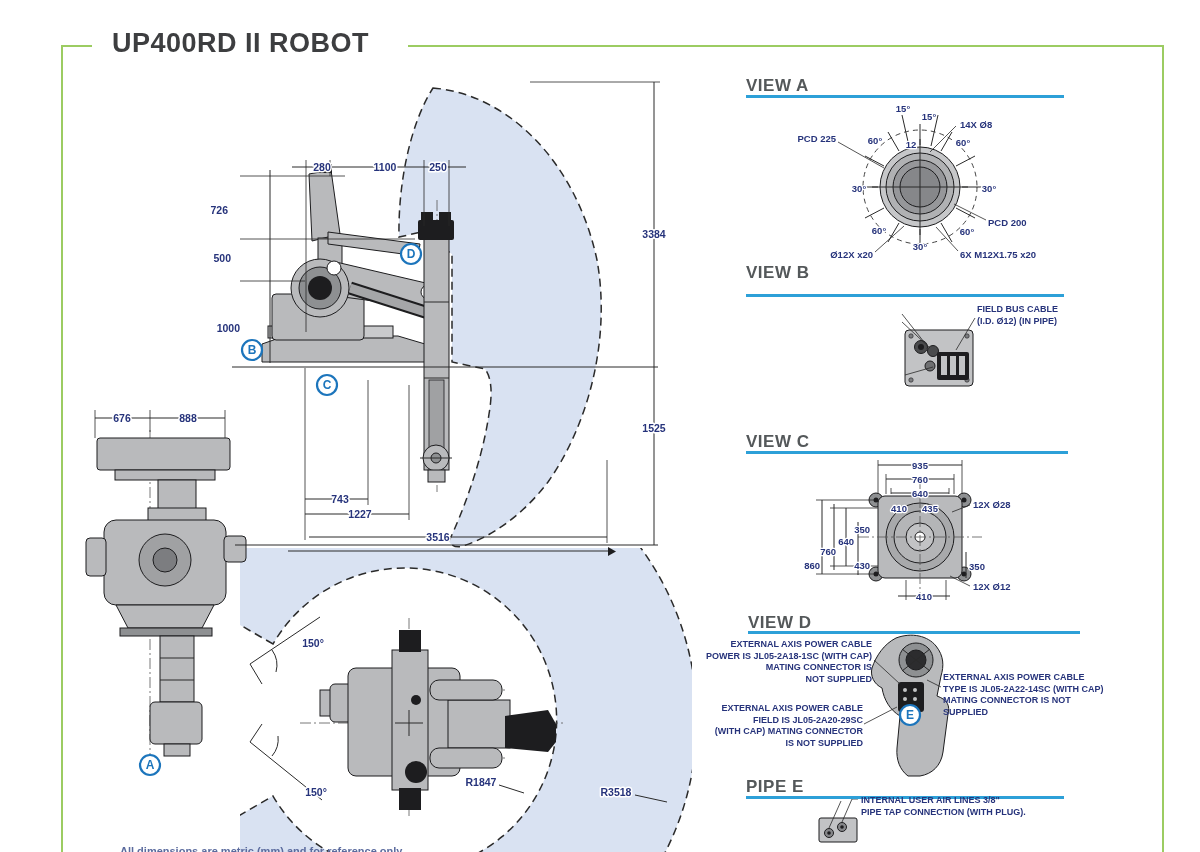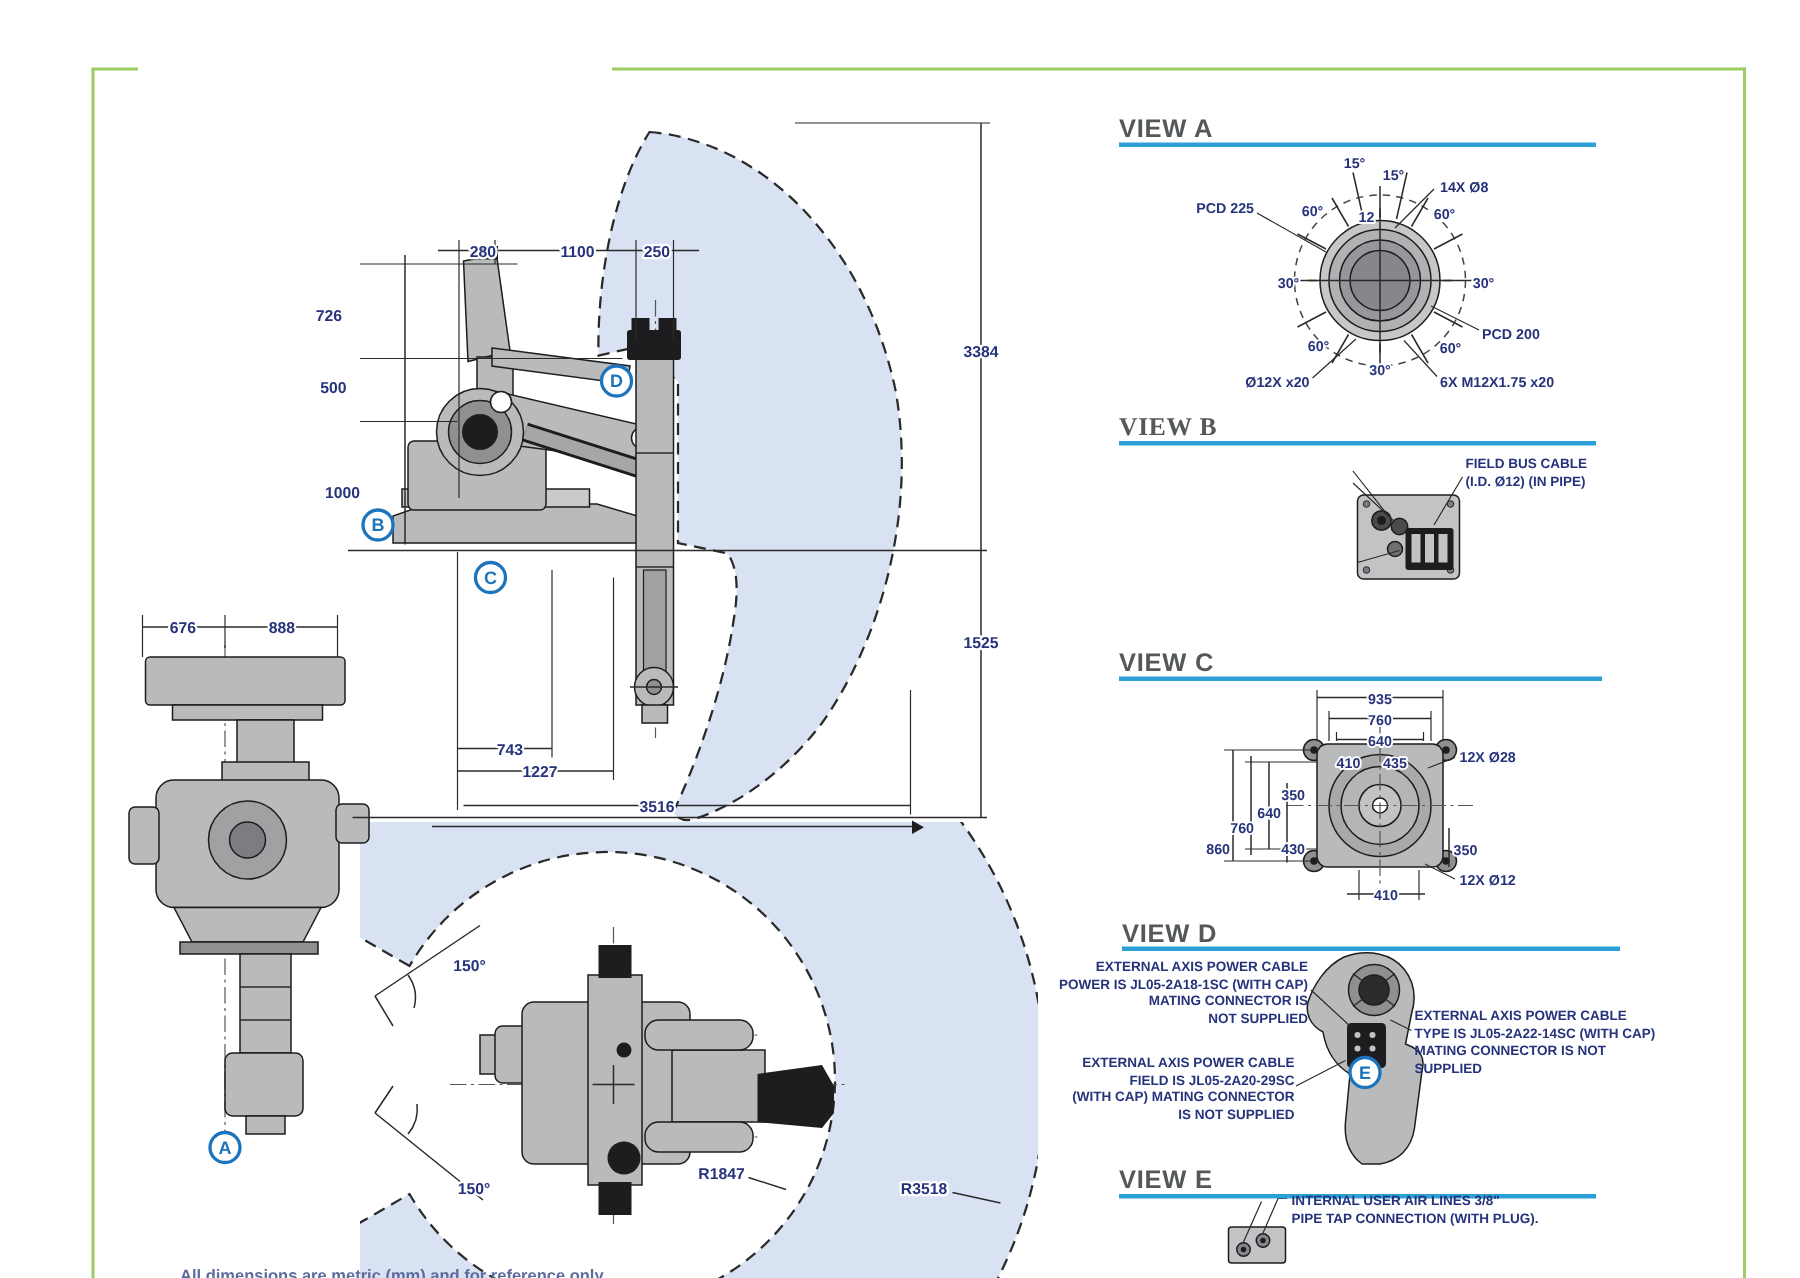--- a/index.html
+++ b/index.html
@@ -32,20 +32,21 @@
 </head>
 <body>
 
 <div id="stage">
 
   <div class="frame" style="left:61px;top:46px;width:2px;height:806px;"></div>
   <div class="frame" style="left:61px;top:45px;width:31px;height:2px;"></div>
   <div class="frame" style="left:408px;top:45px;width:756px;height:2px;"></div>
   <div class="frame" style="left:1162px;top:45px;width:2px;height:807px;"></div>
 
+  <div id="title">UP400RD II ROBOT</div>
 
   <svg width="1200" height="852" viewBox="0 0 1200 852">
     <defs>
       <clipPath id="planclip">
           <rect x="240" y="548" width="452" height="304"></rect>
         </clipPath>
     </defs>
 
     <g>
       <path class="env" d="M 433 88 C 508 94 576 162 597 260 C 611 338 589 424 548 482
@@ -367,30 +368,30 @@
       <circle cx="842" cy="827" r="4.5" fill="#86878a" stroke="#1d1d1f"></circle>
         <circle cx="842" cy="827" r="1.8" class="blk"></circle>
       <polyline class="ext" points="829,828 841,801"></polyline>
       <polyline class="ext" points="842,822 852,799 858,799"></polyline>
     </g>
   </svg>
 
   <div class="view-h" style="left:746px;top:76px;">VIEW A</div>
   <div class="view-u" style="left:746px;top:95px;width:318px;"></div>
 
-  <div class="view-h" style="left:746px;top:275px;font-family:Liberation Serif, serif;">VIEW B</div>
+  <div class="view-h" style="left:746px;top:263px;">VIEW B</div>
   <div class="view-u" style="left:746px;top:294px;width:318px;"></div>
 
   <div class="view-h" style="left:746px;top:432px;">VIEW C</div>
   <div class="view-u" style="left:746px;top:451px;width:322px;"></div>
 
   <div class="view-h" style="left:748px;top:613px;">VIEW D</div>
   <div class="view-u" style="left:748px;top:631px;width:332px;"></div>
 
-  <div class="view-h" style="left:746px;top:777px;">VIEW E</div>
+  <div class="view-h" style="left:746px;top:777px;">PIPE E</div>
   <div class="view-u" style="left:746px;top:796px;width:318px;"></div>
 
   <div class="ann" style="left:977px;top:304px;width:110px;">
       <div>FIELD BUS CABLE</div>
       <div>(I.D. Ø12) (IN PIPE)</div>
     </div>
 
   <div class="ann ra" style="left:688px;top:639px;width:184px;">
       <div>EXTERNAL AXIS POWER CABLE</div>
       <div>POWER IS JL05-2A18-1SC (WITH CAP)</div>

